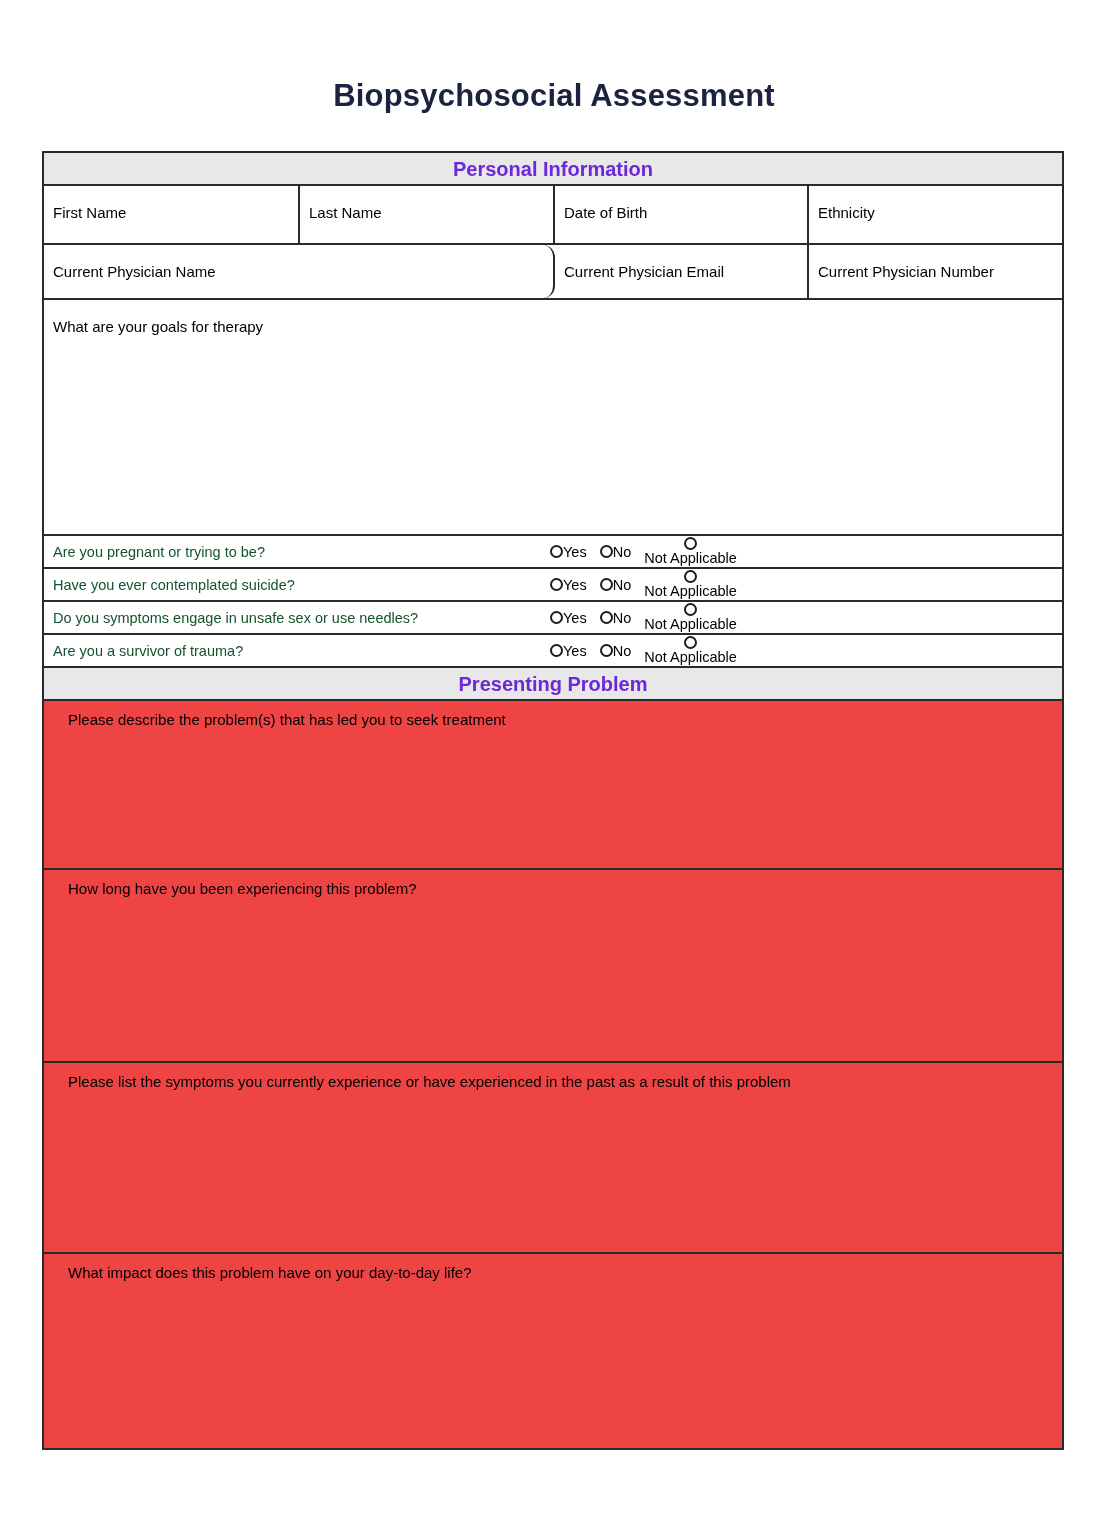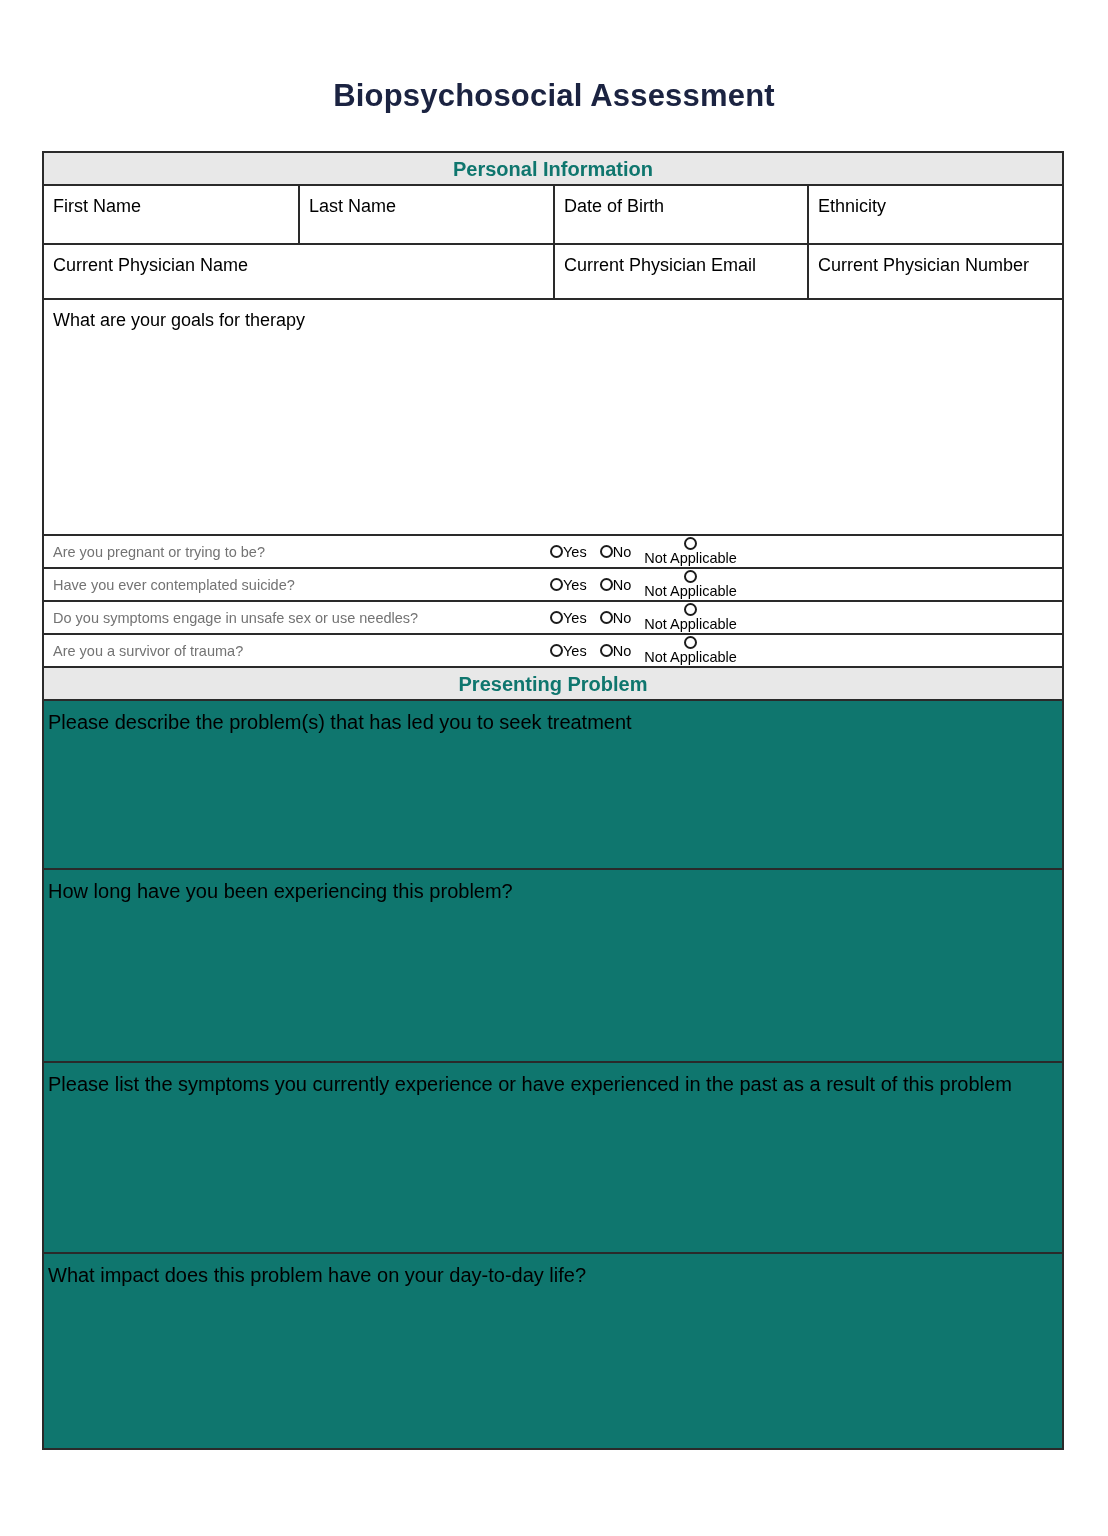--- a/index.html
+++ b/index.html
@@ -44,73 +44,73 @@
     background: #ffffff;
   }
 
   
   .section-head {
     background: #e8e8e8;
     border-bottom: 2px solid #2a2a2a;
     text-align: center;
     font-size: 20px;
     font-weight: bold;
-    color: #0f766e;
+    color: #6d28d9;
     height: 33px;
     line-height: 33px;
     box-sizing: border-box;
   }
 
   
   .row {
     display: flex;
     border-bottom: 2px solid #2a2a2a;
   }
   .row:last-child { border-bottom: none; }
 
   .cell {
     box-sizing: border-box;
     border-right: 2px solid #2a2a2a;
-    padding: 9px 0 0 9px;
-    font-size: 18px;
+    padding: 18px 0 0 9px;
+    font-size: 15px;
     line-height: 1.25;
     color: #000;
     background: #fff;
   }
   .cell:last-child { border-right: none; }
 
   
   .c-first   { width: 256px; height: 57px; }
   .c-last    { width: 255px; height: 57px; }
   .c-dob     { width: 254px; height: 57px; }
   .c-eth     { width: 253px; height: 57px; }
 
   
-  .c-phys-name  { width: 511px; height: 53px; }
+  .c-phys-name  { width: 511px; height: 53px; border-radius: 12px; }
   .c-phys-email { width: 254px; height: 53px; }
   .c-phys-num   { width: 253px; height: 39px; }
 
   
   .c-goals { width: 100%; height: 234px; }
 
   
   .risk-row {
     display: flex;
     align-items: center;
     border-bottom: 2px solid #2a2a2a;
     height: 33px;
     box-sizing: border-box;
     background: #fff;
   }
   .risk-q {
     width: 506px;
     box-sizing: border-box;
     padding-left: 9px;
     font-size: 14.5px;
-    color: #737373;
+    color: #14532d;
     white-space: nowrap;
   }
   .risk-opts {
     display: flex;
     align-items: center;
     gap: 0px;
   }
   .opt {
     display: flex;
     align-items: center;
@@ -129,23 +129,23 @@
   .opt-label {
     font-size: 14.5px;
     color: #000;
     white-space: nowrap;
   }
 
   
   .qblock {
     border-bottom: 2px solid #2a2a2a;
     box-sizing: border-box;
-    background: #0f766e;
-    padding: 10px 0 0 4px;
-    font-size: 20px;
+    background: #ef4444;
+    padding: 10px 0 0 24px;
+    font-size: 15px;
     color: #000;
   }
   .qblock:last-child { border-bottom: none; }
   .qb-1 { height: 169px; }
   .qb-2 { height: 193px; }
   .qb-3 { height: 191px; }
   .qb-4 { height: 194px; }
 </style>
 </head>
 <body>

